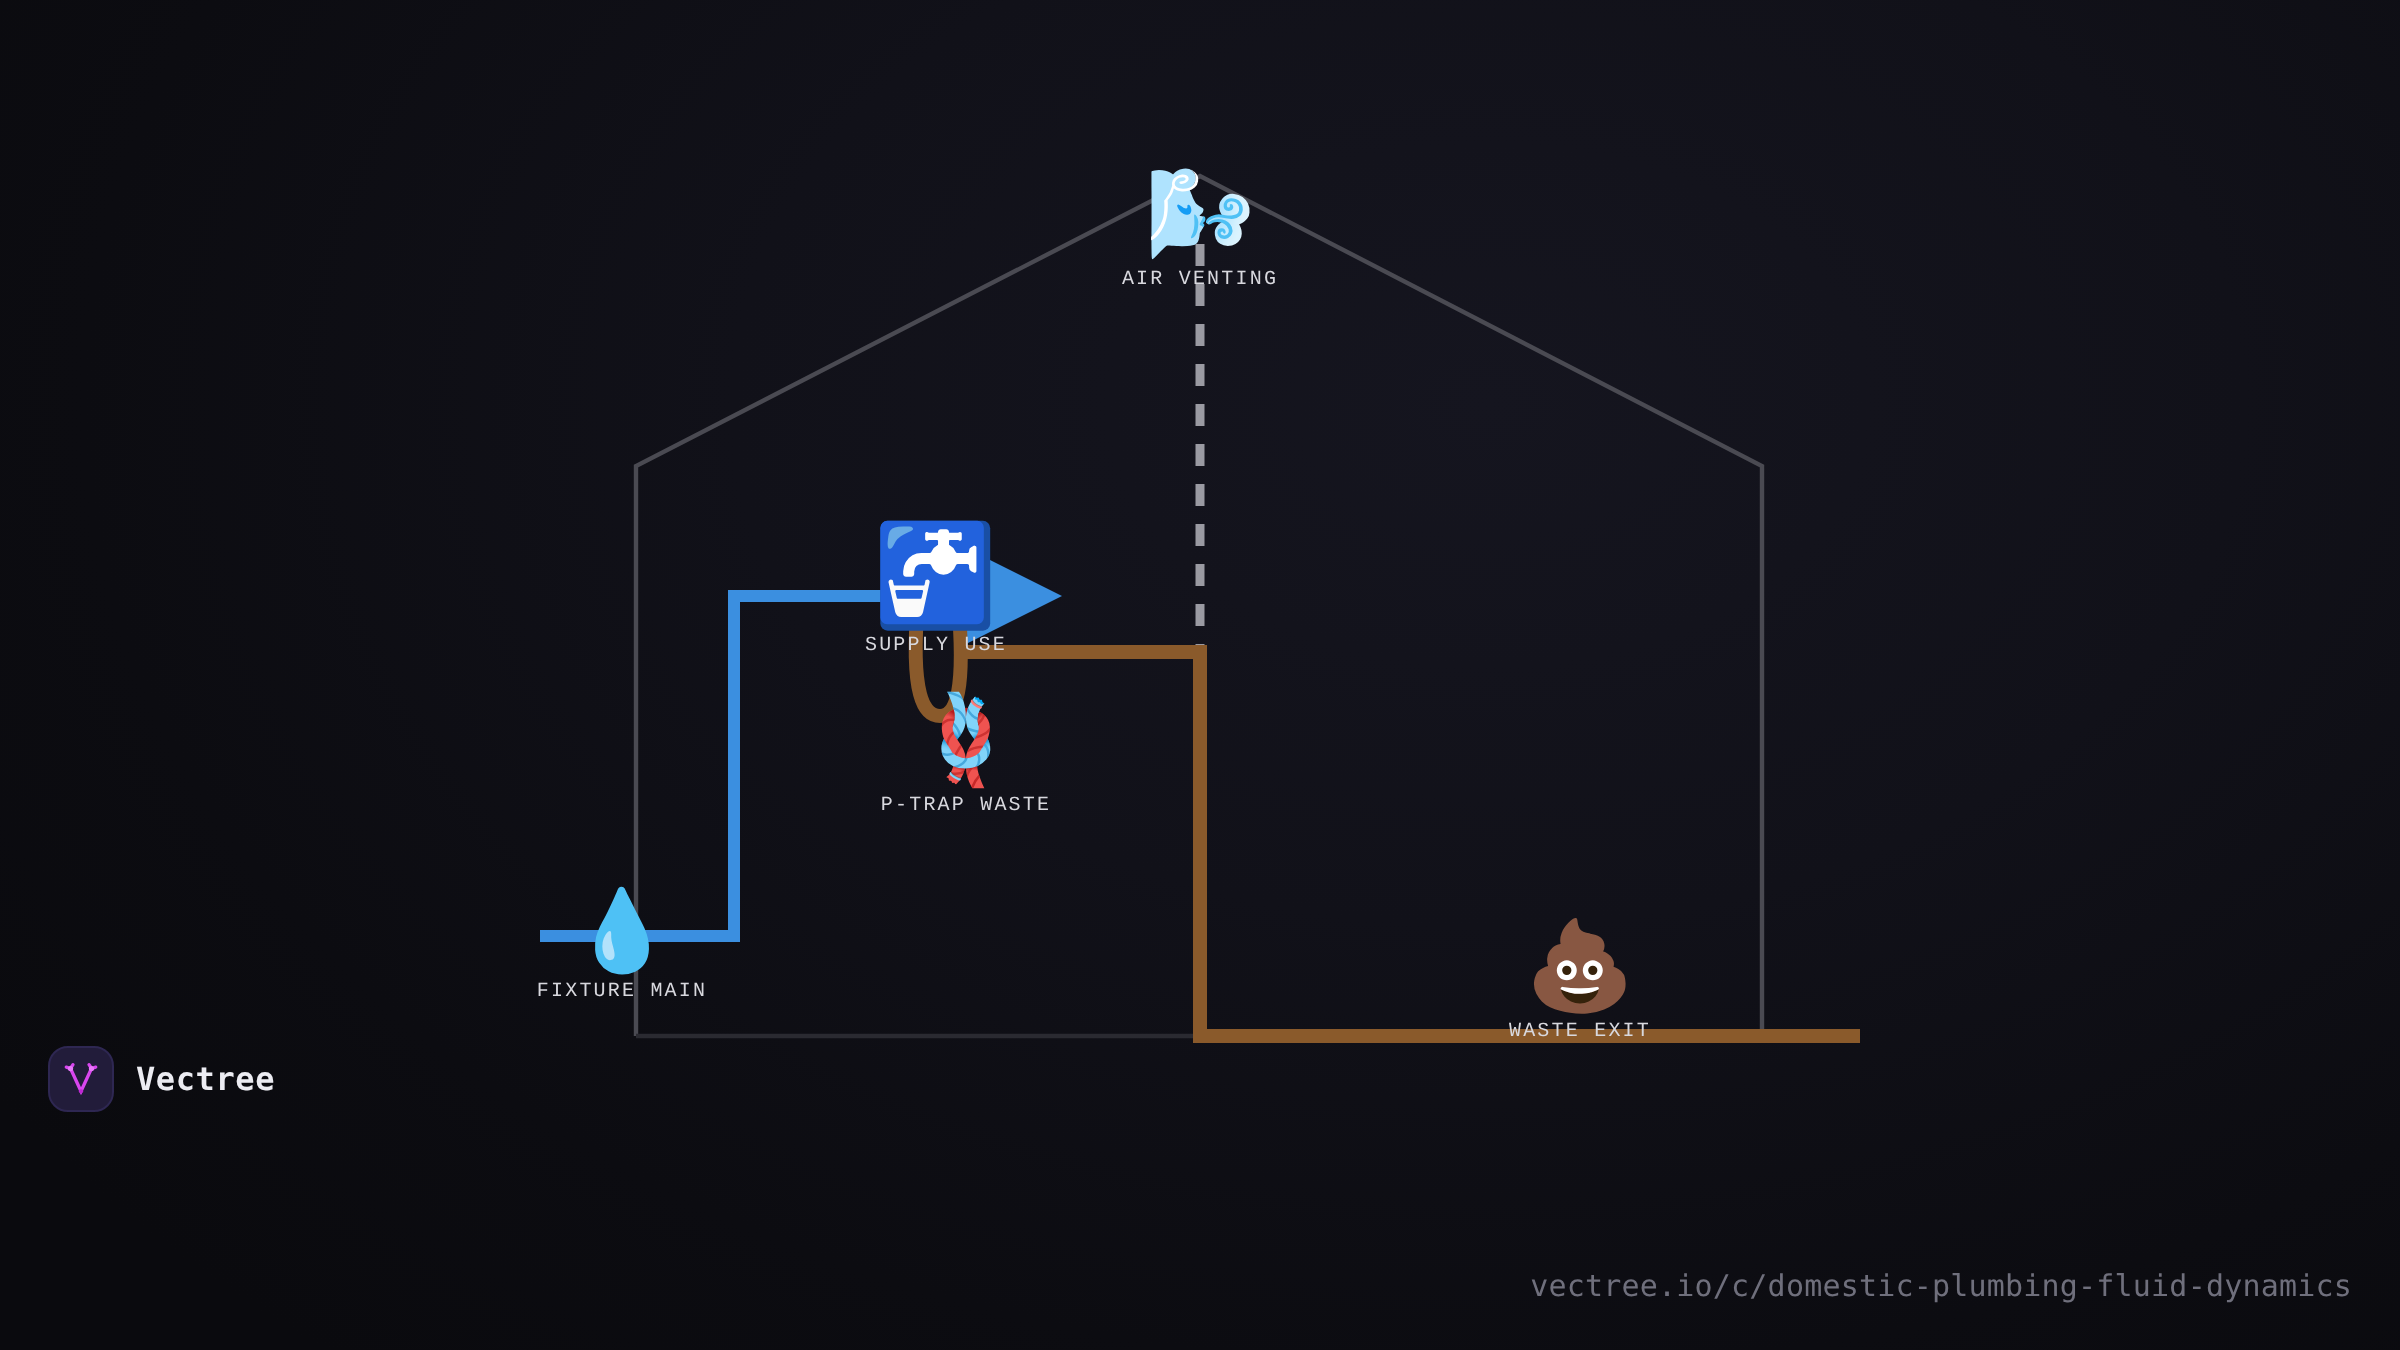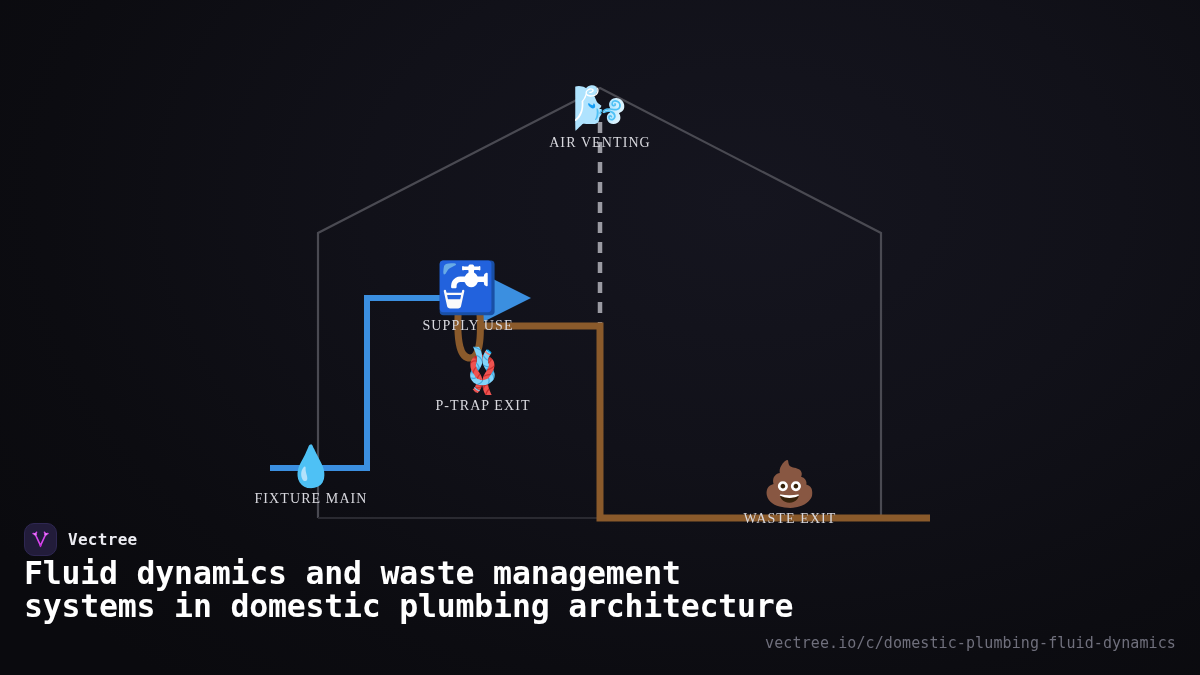--- a/index.html
+++ b/index.html
@@ -31,22 +31,22 @@
     margin-left:-90px;
   }
   .node .glyph {
     font-family:"DejaVu Sans", sans-serif;
     line-height:1;
     text-align:center;
     user-select:none;
   }
   .node .nlabel {
     margin-top:5px;
-    font-family:Liberation Serif, serif;
-    font-size:14px;
+    font-family:Liberation Mono, monospace;
+    font-size:10px;
     letter-spacing:1.1px;
     color:#d8d8de;
     white-space:nowrap;
     text-align:left;
   }
 
   
   #footer {
     position:absolute;
     left:0; bottom:0;
@@ -126,21 +126,21 @@
     <div class="nlabel">AIR VENTING</div>
   </div>
 
   <div class="node" style="left:468px; top:263px;">
     <div class="glyph" style="font-size:50px;">🚰</div>
     <div class="nlabel">SUPPLY USE</div>
   </div>
 
   <div class="node" style="left:483px; top:349px;">
     <div class="glyph" style="font-size:44px;">🪢</div>
-    <div class="nlabel">P-TRAP EXIT</div>
+    <div class="nlabel">P-TRAP WASTE</div>
   </div>
 
   <div class="node" style="left:311px; top:446px;">
     <div class="glyph" style="font-size:40px;">💧</div>
     <div class="nlabel">FIXTURE MAIN</div>
   </div>
 
   <div class="node" style="left:790px; top:462px;">
     <div class="glyph" style="font-size:44px;">💩</div>
     <div class="nlabel">WASTE EXIT</div>
@@ -157,18 +157,17 @@
             <path d="M20.4 5.2 L18 6 L16.6 3.8"></path>
           </g>
           <circle cx="6" cy="6" r="1.5" fill="#e879f9"></circle>
           <circle cx="18" cy="6" r="1.5" fill="#e879f9"></circle>
           <circle cx="12" cy="19" r="1.2" fill="#c026d3"></circle>
         </svg>
       </div>
       <div id="brandname">Vectree</div>
     </div>
 
-    <div id="title">Fluid dynamics and waste management systems in domestic plumbing architecture</div>
 
     <div id="url">vectree.io/c/domestic-plumbing-fluid-dynamics</div>
   </div>
 
 </div>
 
 </body></html>

